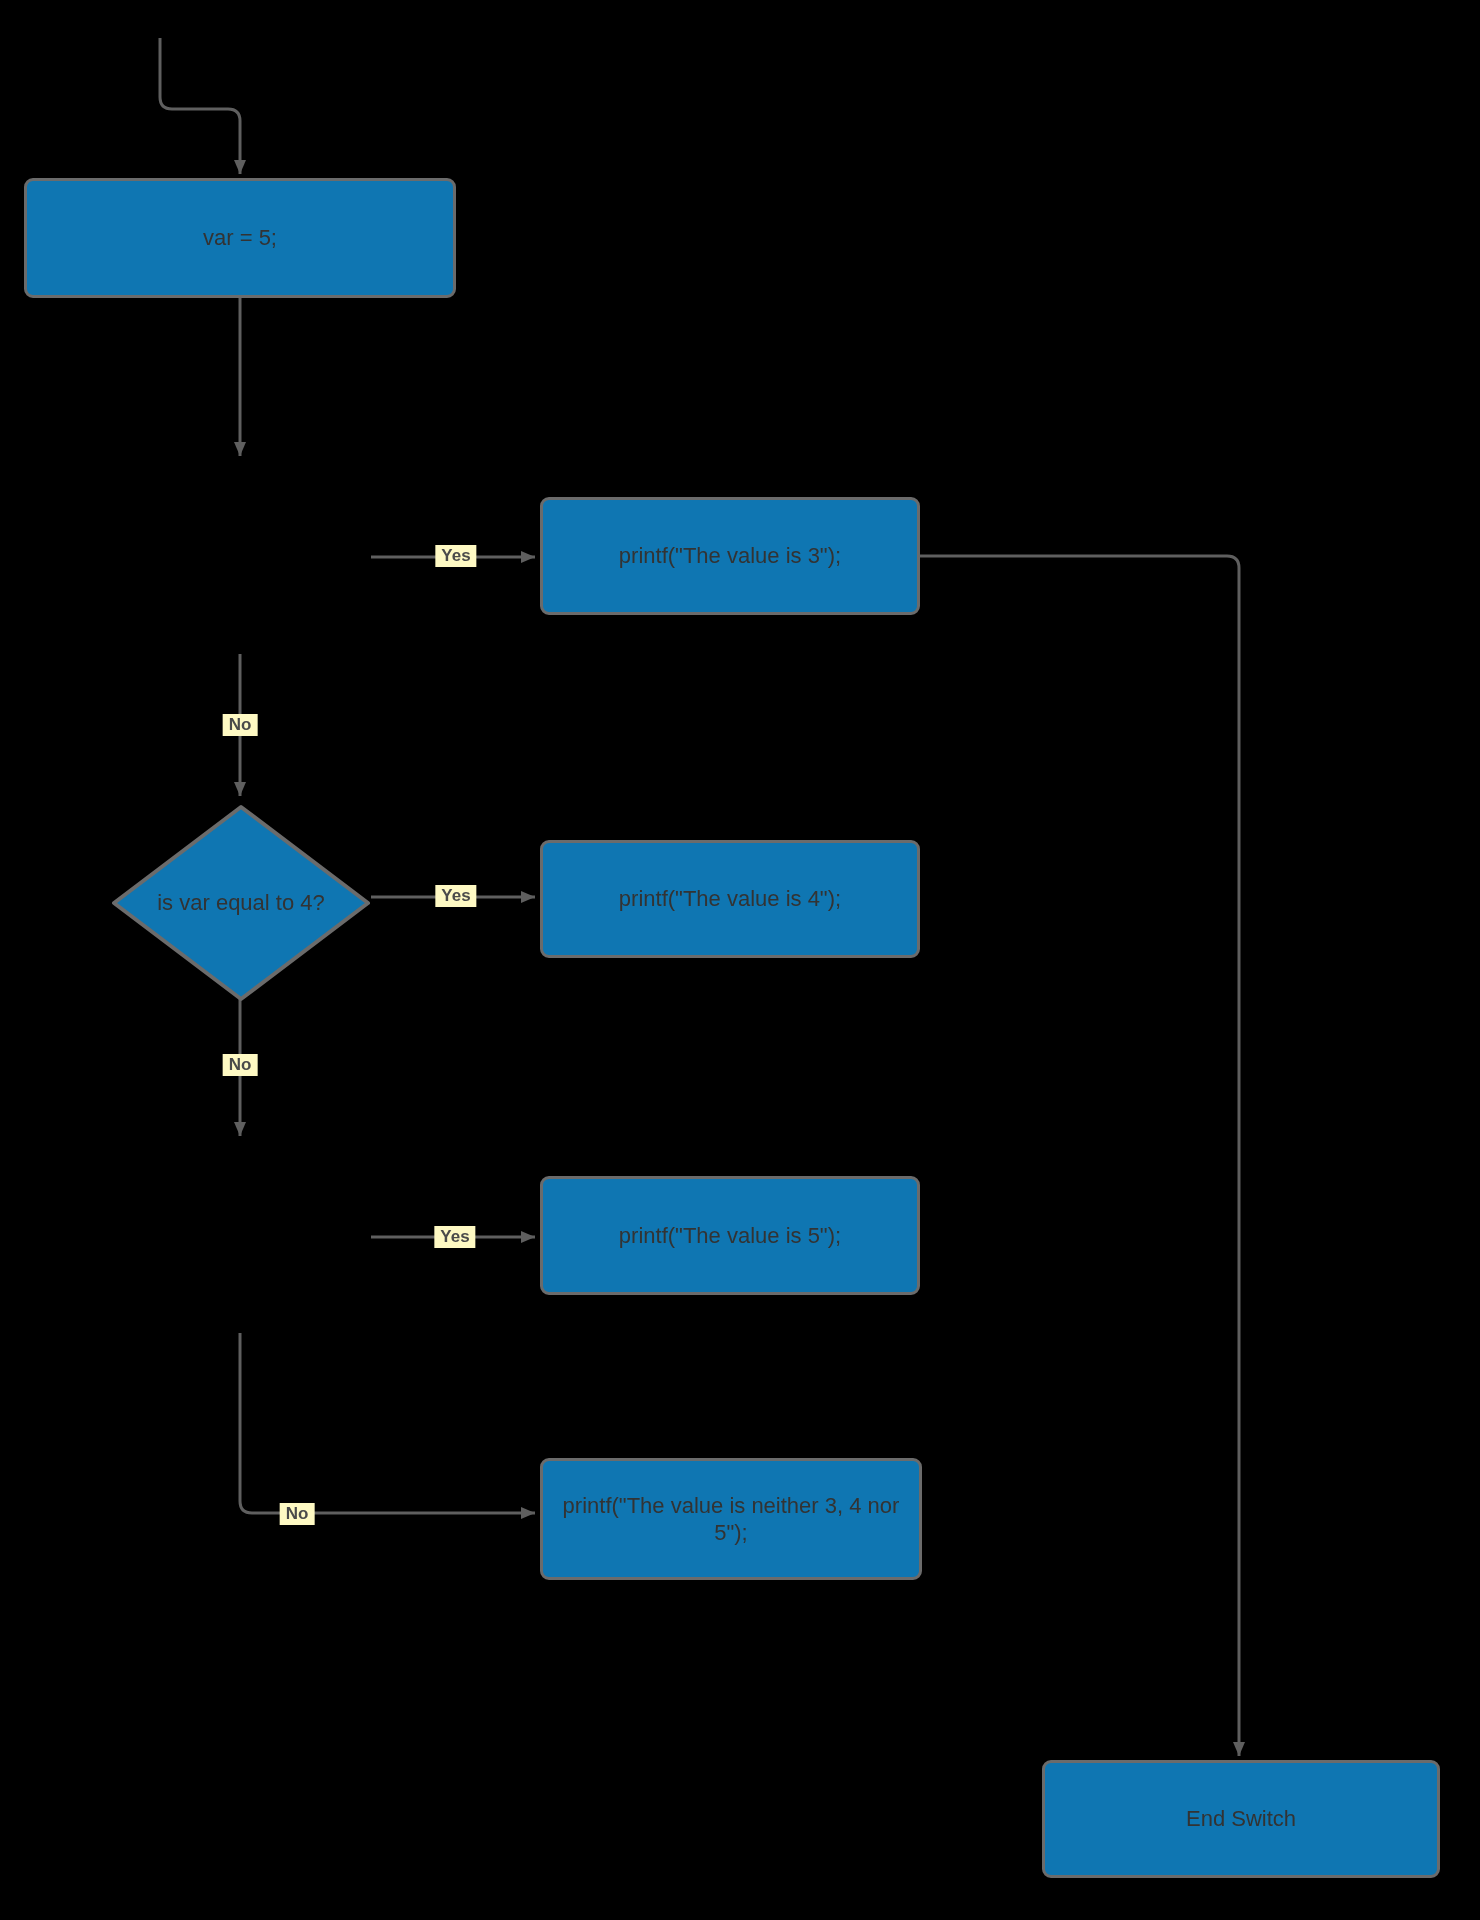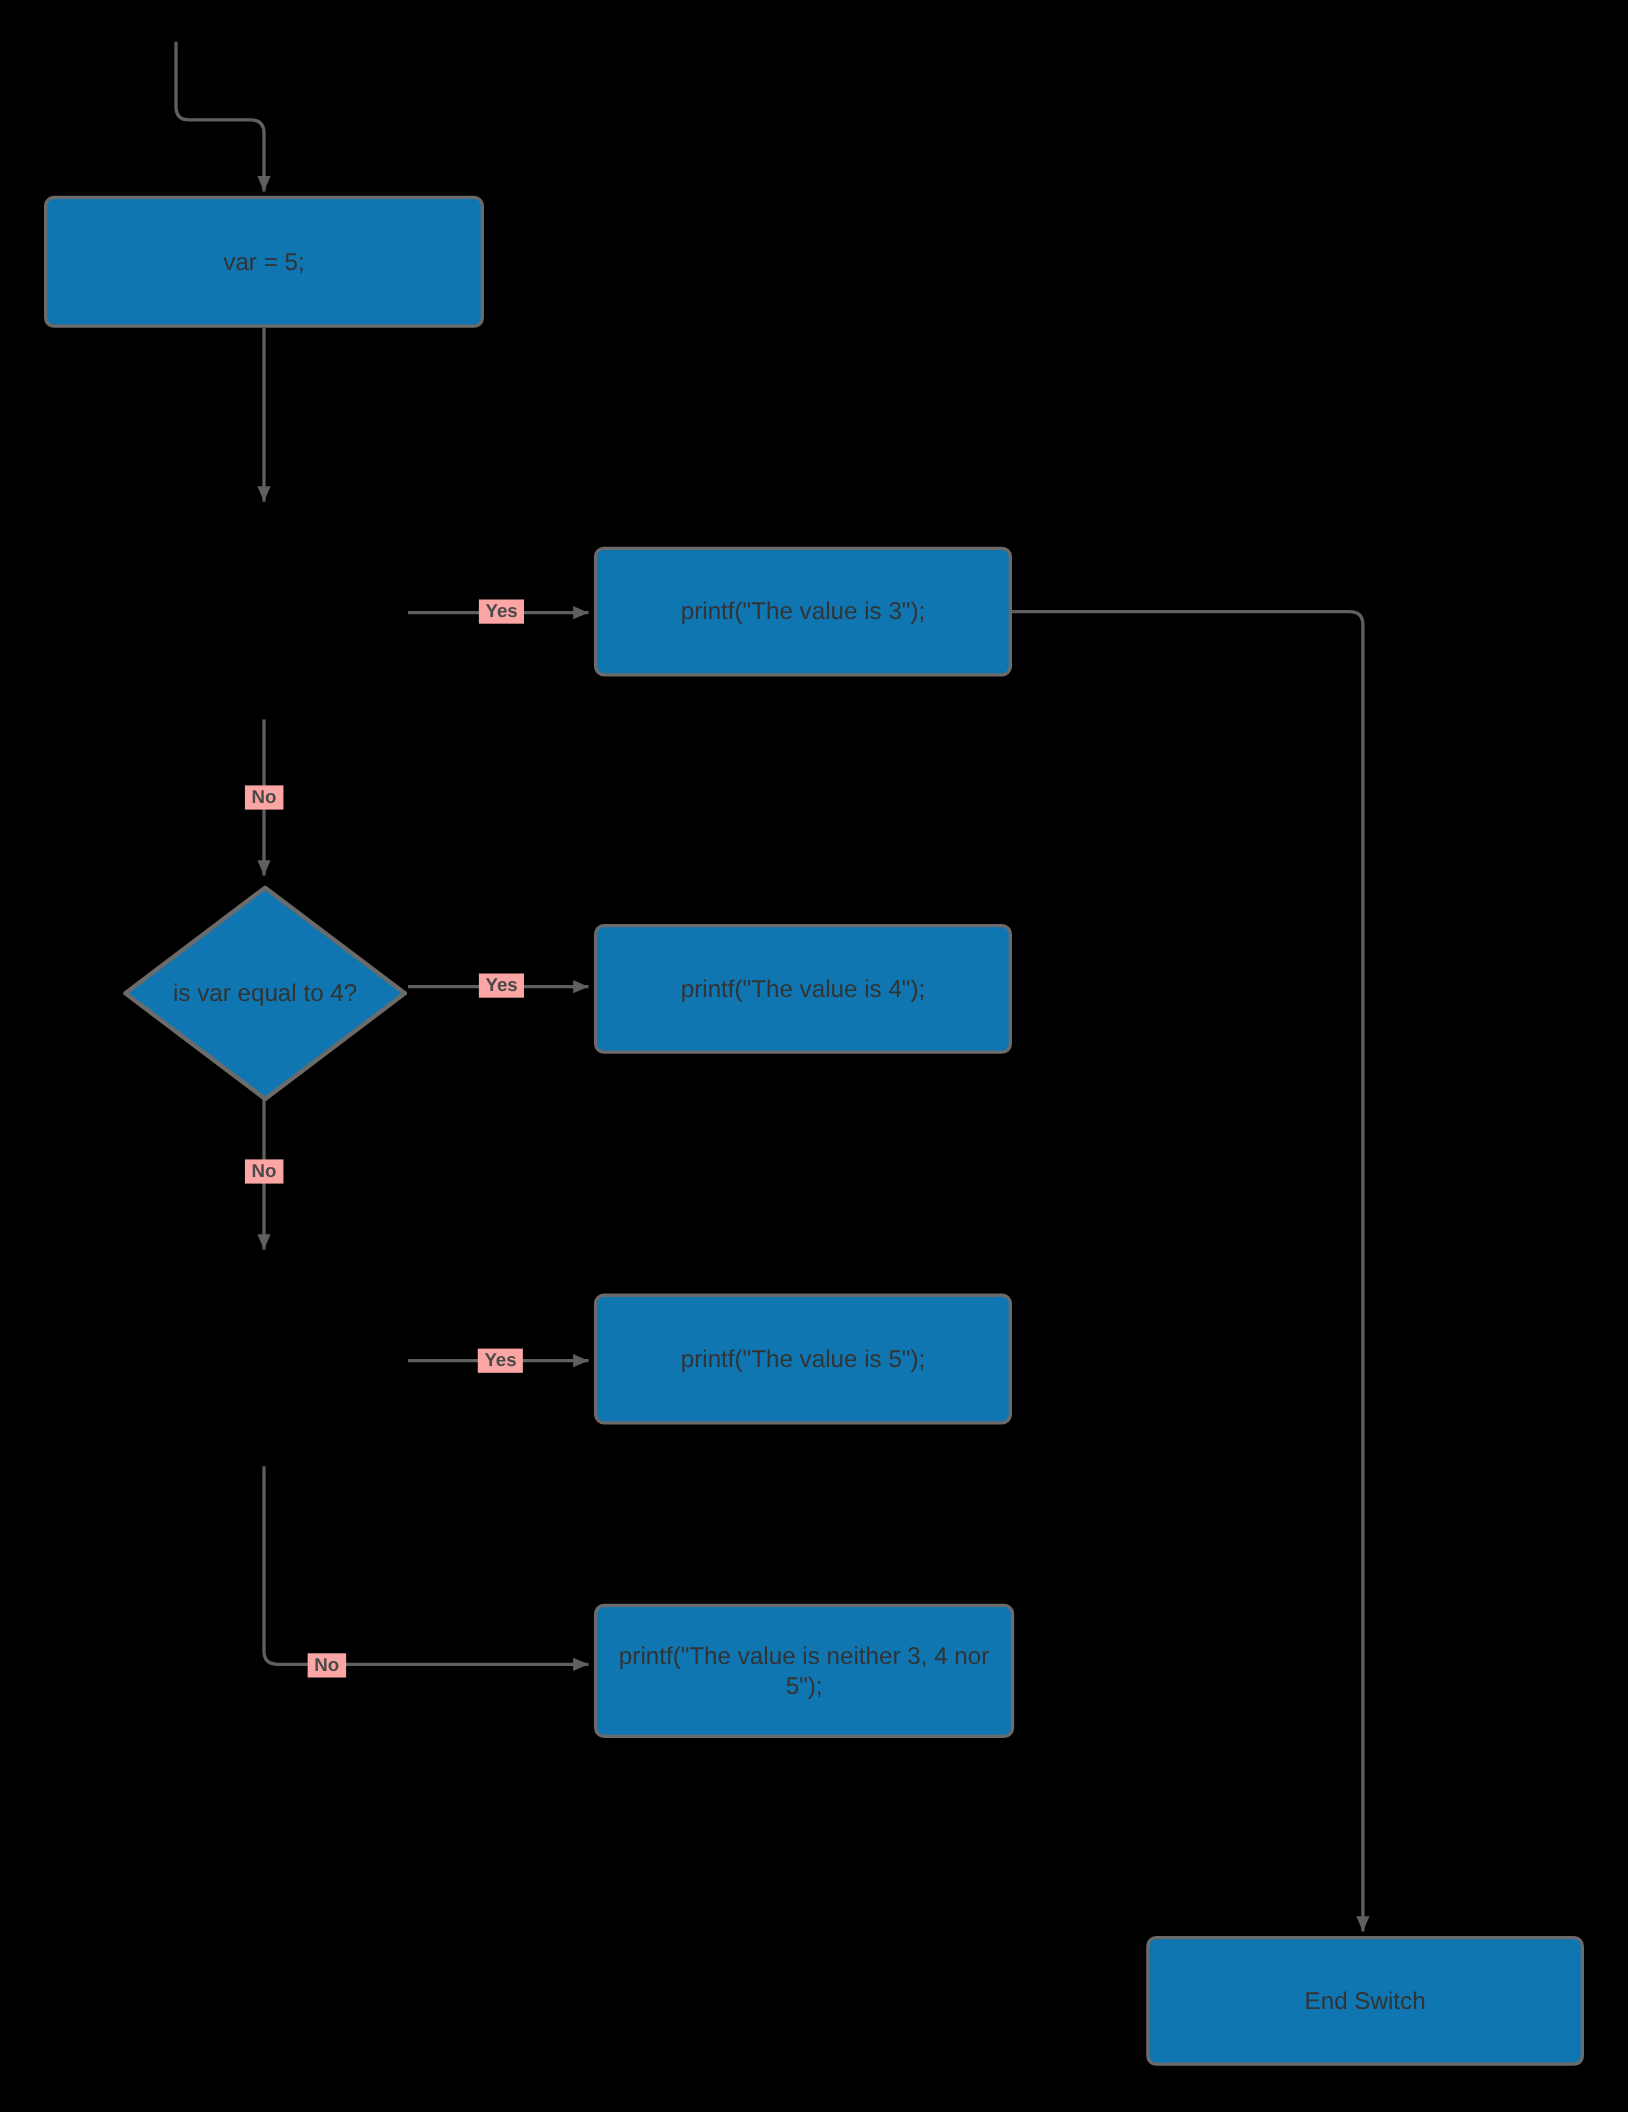--- a/index.html
+++ b/index.html
@@ -52,21 +52,21 @@
     height: 100%;
   }
   .diamond-node .diamond-label {
     position: relative;
     z-index: 1;
   }
   .edge-label {
     position: absolute;
     z-index: 3;
     transform: translate(-50%, -50%);
-    background: #fca5a5;
+    background: #fef9c3;
     color: #4a4a4a;
     font-size: 17px;
     font-weight: bold;
     padding: 1px 6px;
     white-space: nowrap;
   }
 </style>
 </head>
 <body>
 
@@ -84,21 +84,21 @@
       <path d="M371,557 L535,557" marker-end="url(#arrow)"></path>
       <path d="M920,556 L1227,556 Q1239,556 1239,568 L1239,1756" marker-end="url(#arrow)"></path>
       <path d="M240,654 L240,796" marker-end="url(#arrow)"></path>
       <path d="M371,897 L535,897" marker-end="url(#arrow)"></path>
       <path d="M240,993 L240,1136" marker-end="url(#arrow)"></path>
       <path d="M371,1237 L535,1237" marker-end="url(#arrow)"></path>
       <path d="M240,1333 L240,1501 Q240,1513 252,1513 L535,1513" marker-end="url(#arrow)"></path>
     </g>
   </svg>
 
-  <div class="node rect-node" style="left:40px; top:178px; width:400px; height:120px;">
+  <div class="node rect-node" style="left:24px; top:178px; width:432px; height:120px;">
     <span>var = 5;</span>
   </div>
 
   <div class="node rect-node" style="left:540px; top:497px; width:380px; height:118px;">
     <span>printf("The value is 3");</span>
   </div>
 
   <div class="node rect-node" style="left:540px; top:840px; width:380px; height:118px;">
     <span>printf("The value is 4");</span>
   </div>

